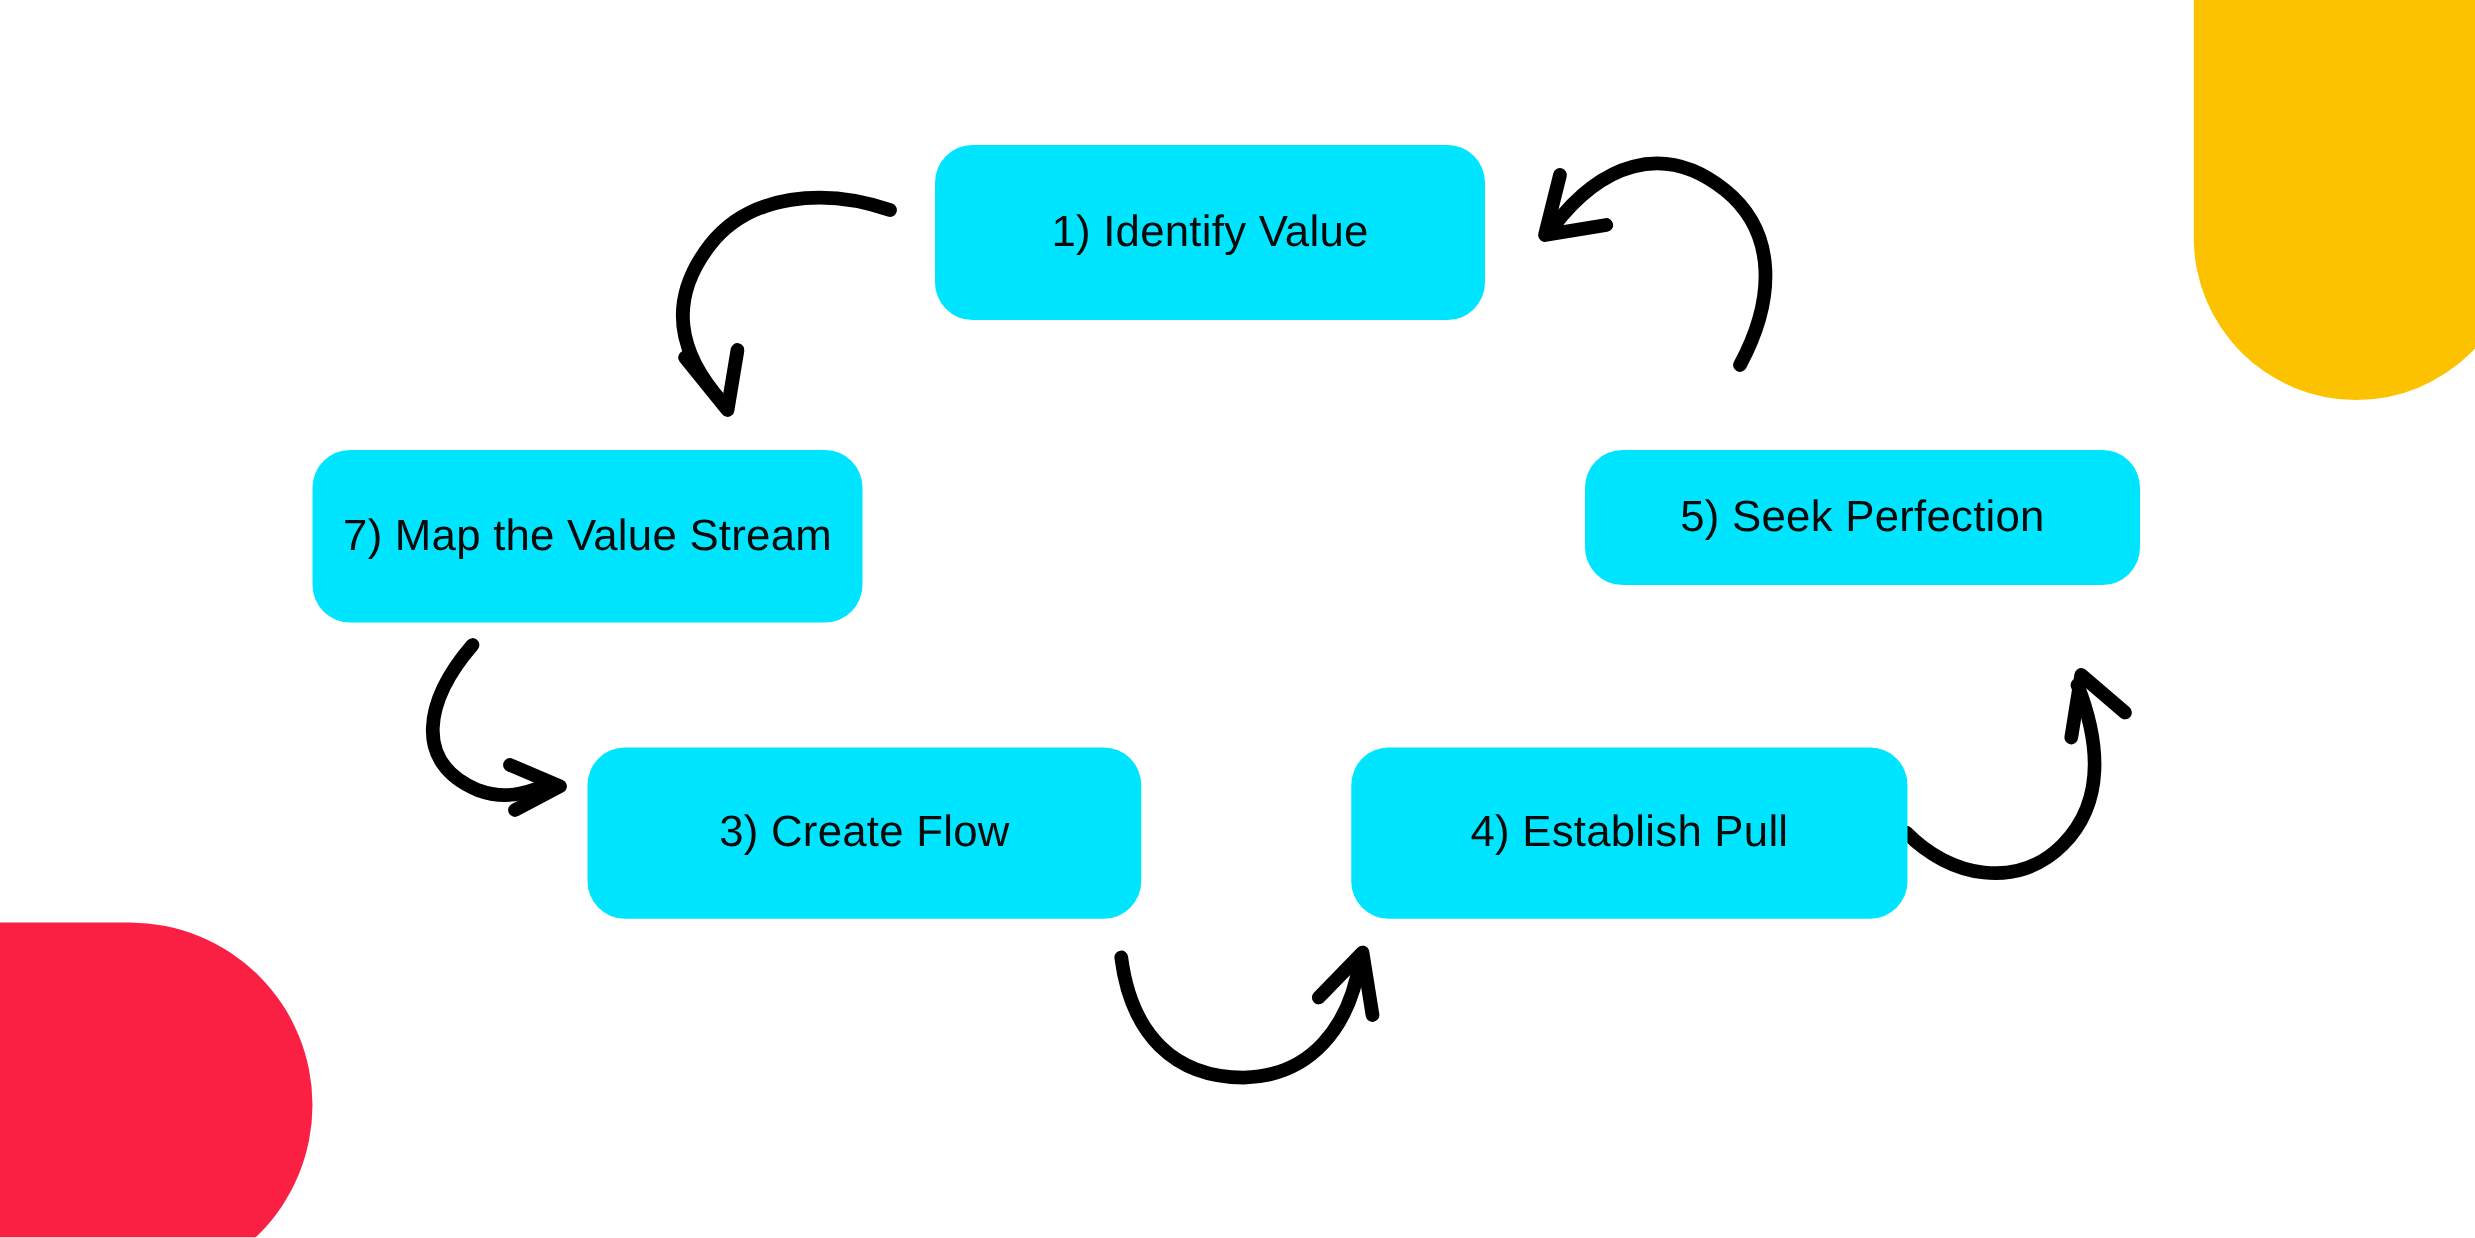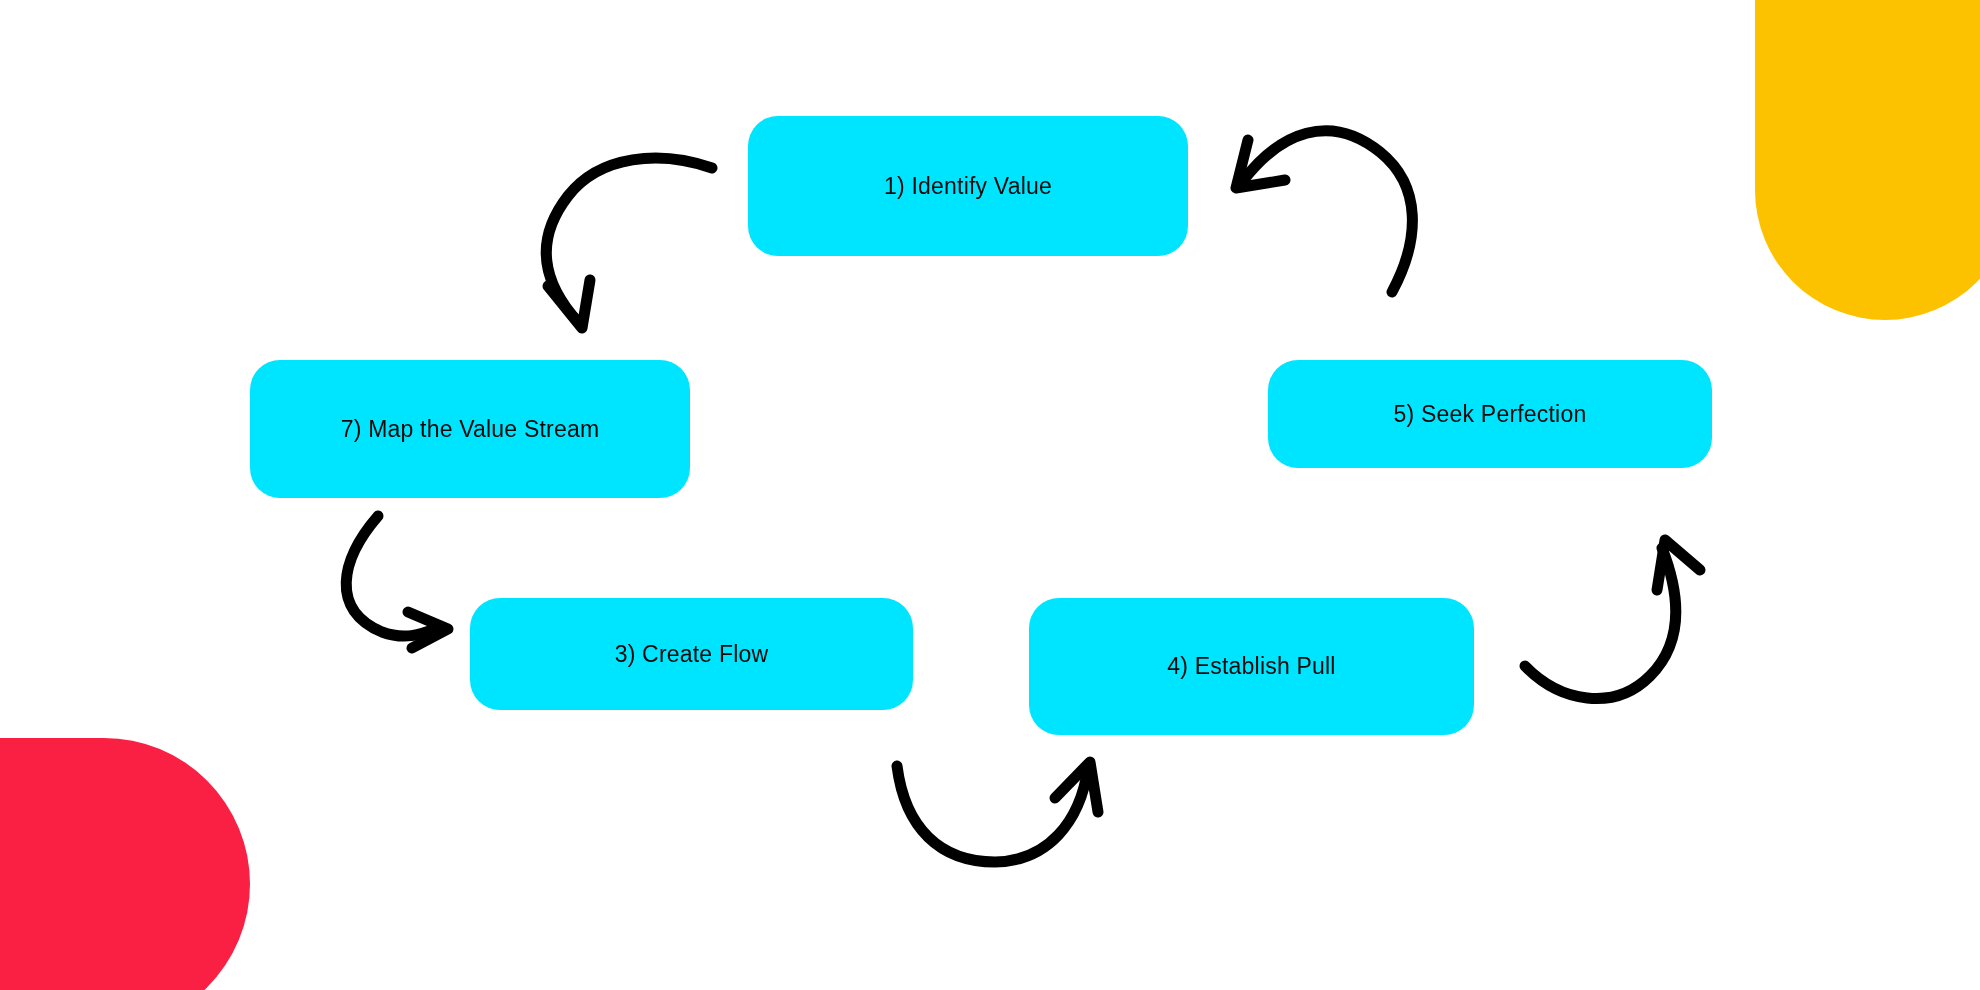--- a/index.html
+++ b/index.html
@@ -63,32 +63,32 @@
     background: #00E5FF;
     border-radius: 30px;
     display: flex;
     align-items: center;
     justify-content: center;
     box-sizing: border-box;
     padding: 0 18px;
   }
   .node-label {
     color: #0A0A0A;
-    font-size: 23px;
+    font-size: 35px;
     font-weight: 400;
     letter-spacing: 0.2px;
     line-height: 1.15;
     text-align: right;
     white-space: nowrap;
   }
 
   #node-1 { left: 748px;  top: 116px; width: 440px; height: 140px; }
   #node-2 { left: 250px;  top: 360px; width: 440px; height: 138px; }
-  #node-3 { left: 470px;  top: 598px; width: 443px; height: 112px; }
-  #node-4 { left: 1029px; top: 598px; width: 445px; height: 137px; }
+  #node-3 { left: 470px;  top: 598px; width: 443px; height: 137px; }
+  #node-4 { left: 1081px; top: 598px; width: 445px; height: 137px; }
   #node-5 { left: 1268px; top: 360px; width: 444px; height: 108px; }
 </style>
 </head>
 <body>
 
 <div id="canvas" style="background: rgb(255, 255, 255);">
 
   <div class="deco" id="deco-yellow" style="background: rgb(252, 194, 0);"></div>
   <div class="deco" id="deco-red" style="background: rgb(250, 32, 68);"></div>
 

